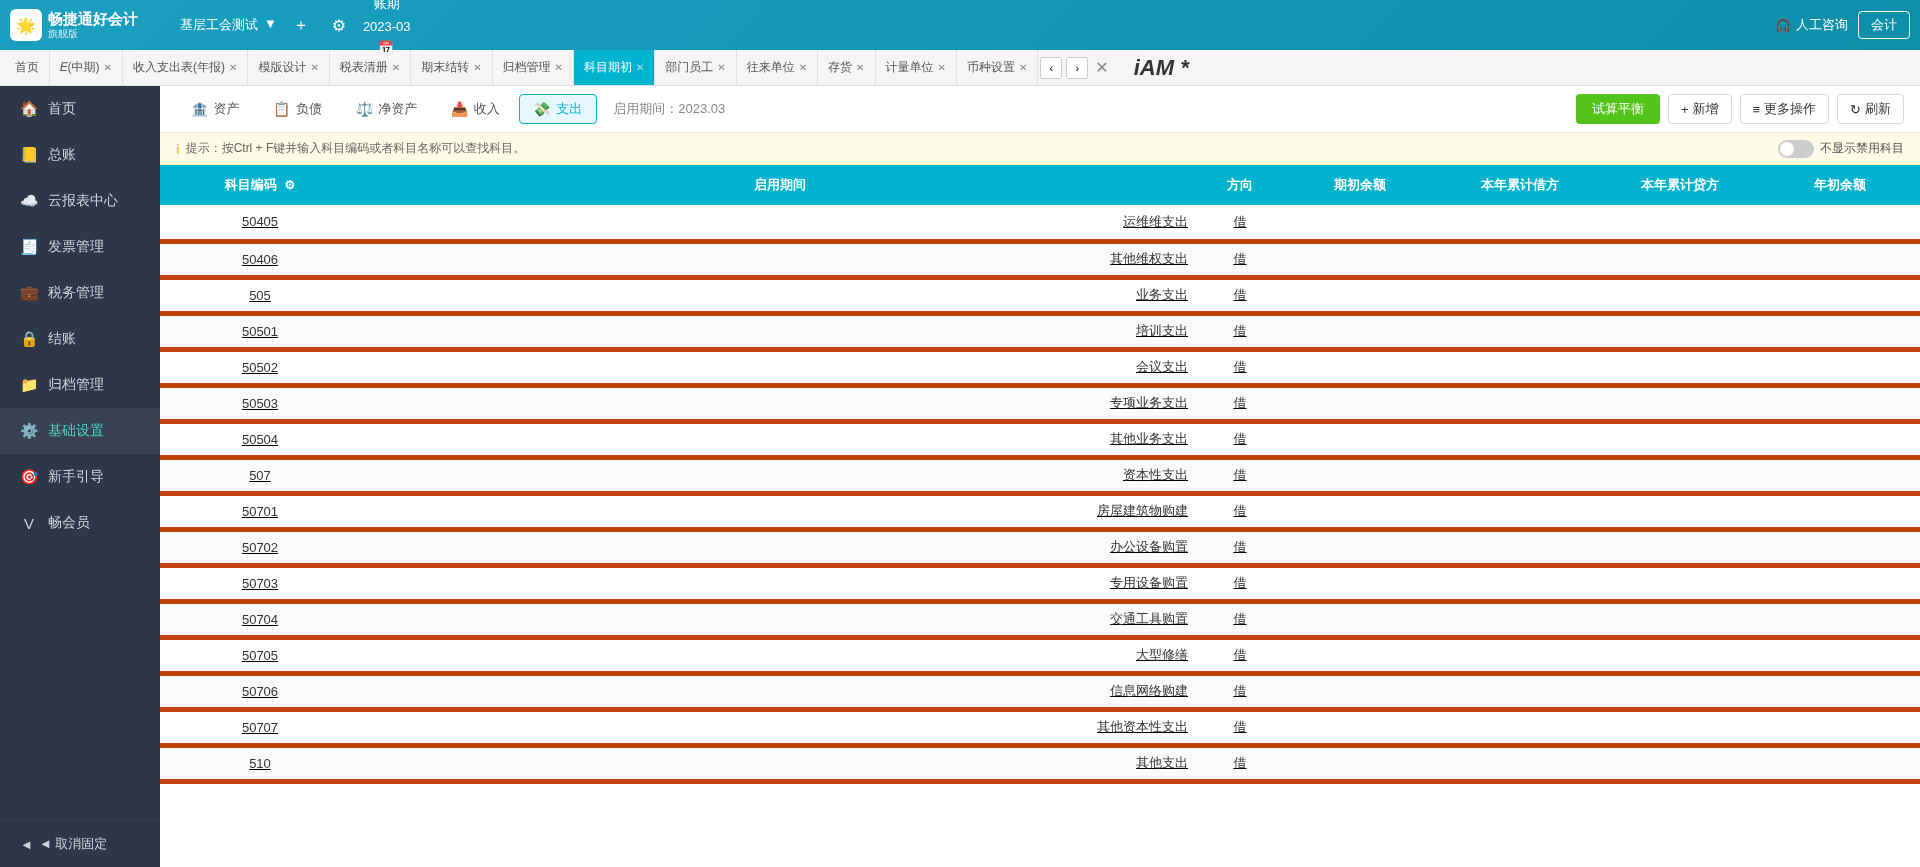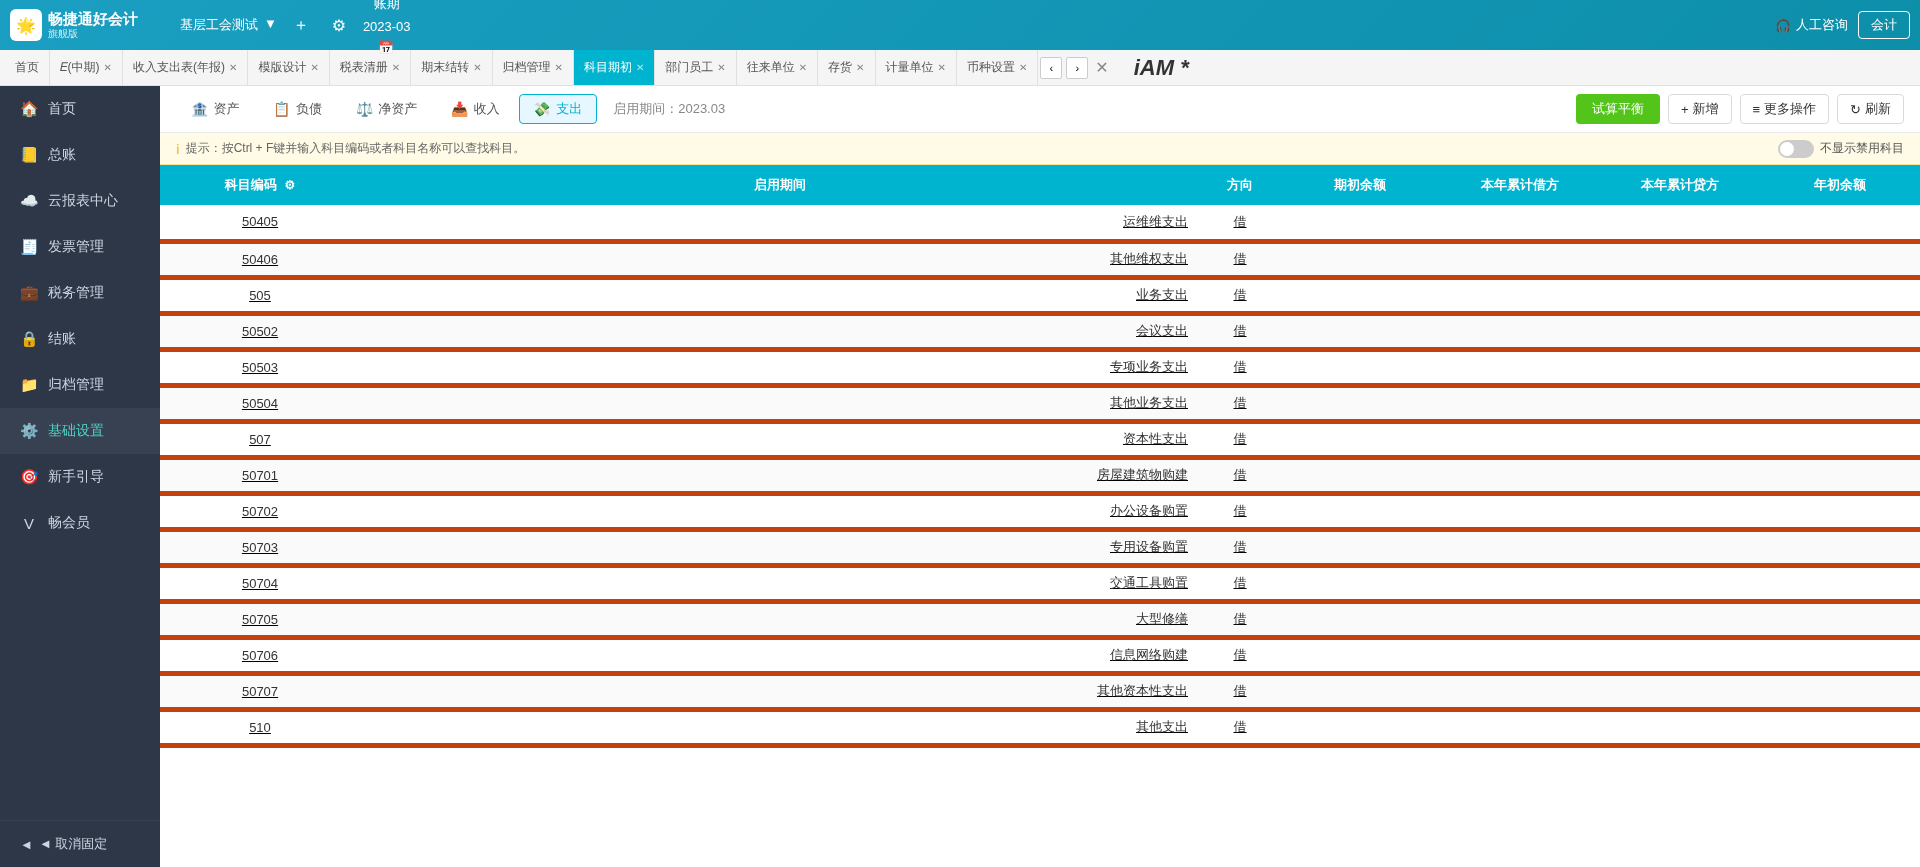--- a/index.html
+++ b/index.html
@@ -437,20 +437,29 @@
             <tr class="parent-row">
     <td>505</td>
     <td>业务支出</td>
     <td>借</td>
     <td></td>
     <td></td>
     <td></td>
     <td></td>
   </tr>
             <tr>
+    <td>50501</td>
+    <td>培训支出</td>
+    <td>借</td>
+    <td></td>
+    <td></td>
+    <td></td>
+    <td></td>
+  </tr>
+            <tr>
     <td>50502</td>
     <td>会议支出</td>
     <td>借</td>
     <td></td>
     <td></td>
     <td></td>
     <td></td>
   </tr>
             <tr>
     <td>50503</td>

